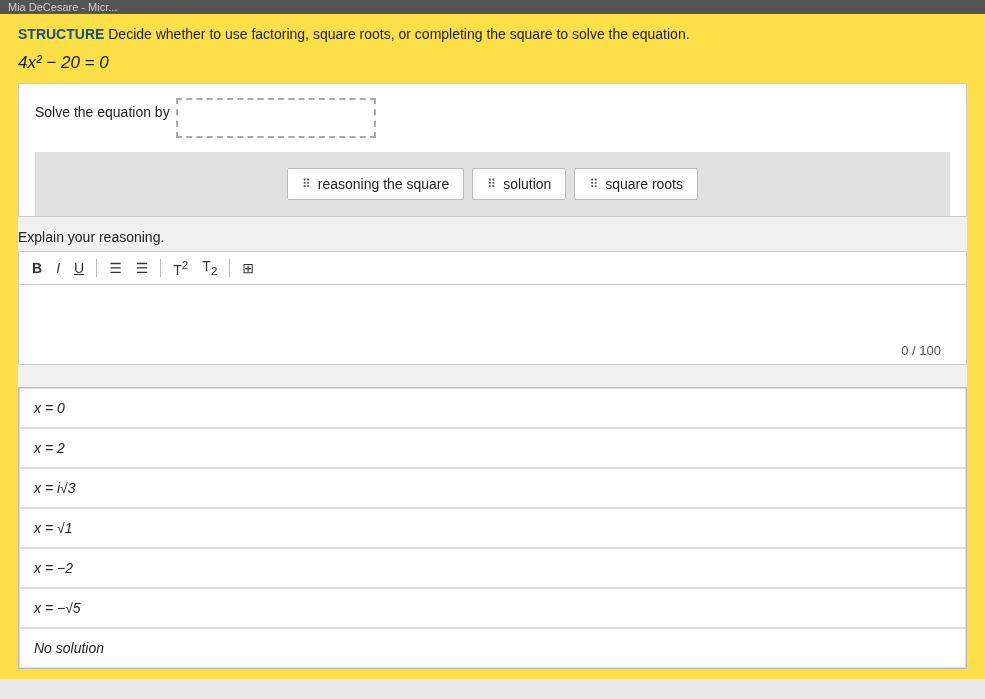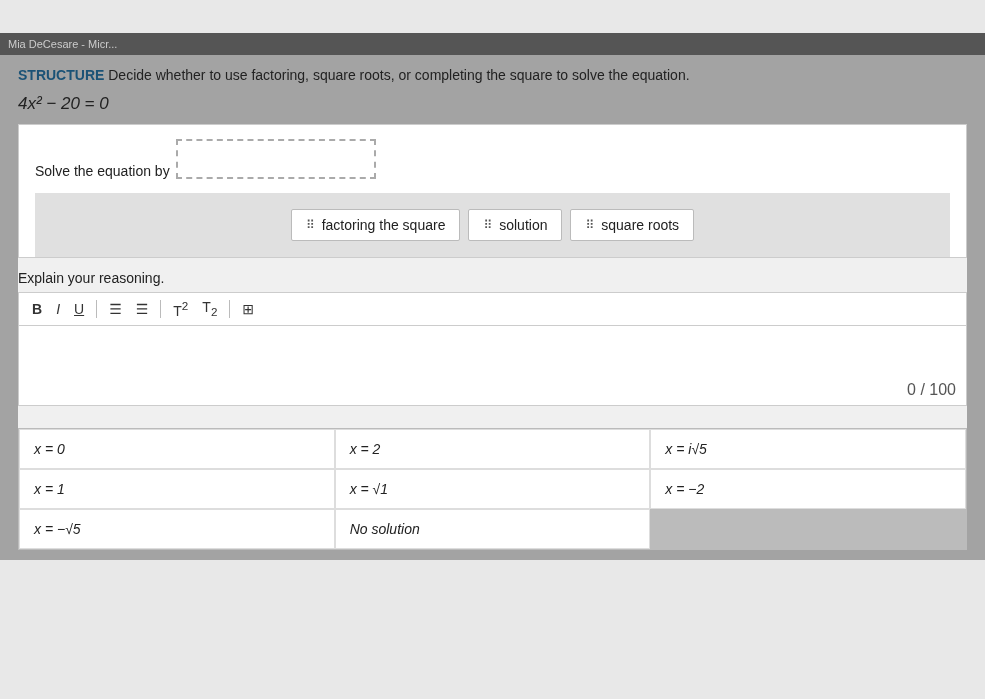--- a/index.html
+++ b/index.html
@@ -6,30 +6,29 @@
     body {
       font-family: Arial, sans-serif;
       background: #e8e8e8;
       font-size: 14px;
       color: #222;
       width: 985px;
       min-height: 699px;
     }
     .top-bar {
       background: #555;
-      height: 22px;
+      height: 14px;
       display: flex;
       align-items: center;
       padding: 0 8px;
       font-size: 11px;
       color: #ccc;
-      margin-top: 33px;
     }
     .main-content {
-      background: #a3a3a3;
+      background: #fde047;
       padding: 10px 18px;
     }
     .structure-line {
       font-size: 14px;
       margin-bottom: 8px;
       line-height: 1.5;
     }
     .structure-label {
       color: #1a5276;
       font-weight: bold;
@@ -41,21 +40,21 @@
       font-style: italic;
     }
     .solve-section {
       background: #fff;
       border: 1px solid #ccc;
       padding: 14px 16px 0 16px;
       margin-bottom: 0;
     }
     .solve-top-row {
       display: flex;
-      align-items: flex-end;
+      align-items: flex-start;
       margin-bottom: 14px;
     }
     .solve-label {
       font-size: 14px;
       margin-right: 6px;
       margin-top: 6px;
       white-space: nowrap;
     }
     .dashed-box {
       border: 2px dashed #aaa;
@@ -126,36 +125,36 @@
       background: #fff;
       border: 1px solid #ccc;
       border-top: none;
       min-height: 80px;
       position: relative;
       padding: 8px;
     }
     .char-count {
       position: absolute;
       bottom: 6px;
-      right: 10px;
-      font-size: 16px;
+      right: 25px;
+      font-size: 13px;
       color: #555;
     }
     .solutions-section {
       background: #f0f0f0;
       padding: 10px 0 0 0;
     }
     .solutions-label {
       font-size: 14px;
       margin-bottom: 8px;
     }
     .solutions-label em { font-style: italic; }
     .solutions-grid {
       display: grid;
-      grid-template-columns: 1fr 1fr 1fr;
+      grid-template-columns: 1fr;
       gap: 0;
       border: 1px solid #bbb;
       background: #bbb;
     }
     .solution-cell {
       background: #fff;
       padding: 11px 14px;
       font-size: 14px;
       cursor: pointer;
       border: 1px solid #ddd;
@@ -180,21 +179,21 @@
 
   <div class="solve-section">
     <div class="solve-top-row">
       <span class="solve-label">Solve the equation by</span>
       <div class="dashed-box"></div>
     </div>
 
     <div class="options-row">
       <div class="option-chip">
         <span class="dots-icon">⠿</span>
-        <span>factoring the square</span>
+        <span>reasoning the square</span>
       </div>
       <div class="option-chip">
         <span class="dots-icon">⠿</span>
         <span>solution</span>
       </div>
       <div class="option-chip">
         <span class="dots-icon">⠿</span>
         <span>square roots</span>
       </div>
     </div>
@@ -222,24 +221,21 @@
 
   <div class="solutions-section">
     <div class="solutions-grid">
       <div class="solution-cell">
         <span>x = 0</span>
       </div>
       <div class="solution-cell">
         <span>x = 2</span>
       </div>
       <div class="solution-cell">
-        <span>x = i√5</span>
-      </div>
-      <div class="solution-cell">
-        <span>x = 1</span>
+        <span>x = i√3</span>
       </div>
       <div class="solution-cell">
         <span>x = √1</span>
       </div>
       <div class="solution-cell">
         <span>x = −2</span>
       </div>
       <div class="solution-cell">
         <span>x = −√5</span>
       </div>

